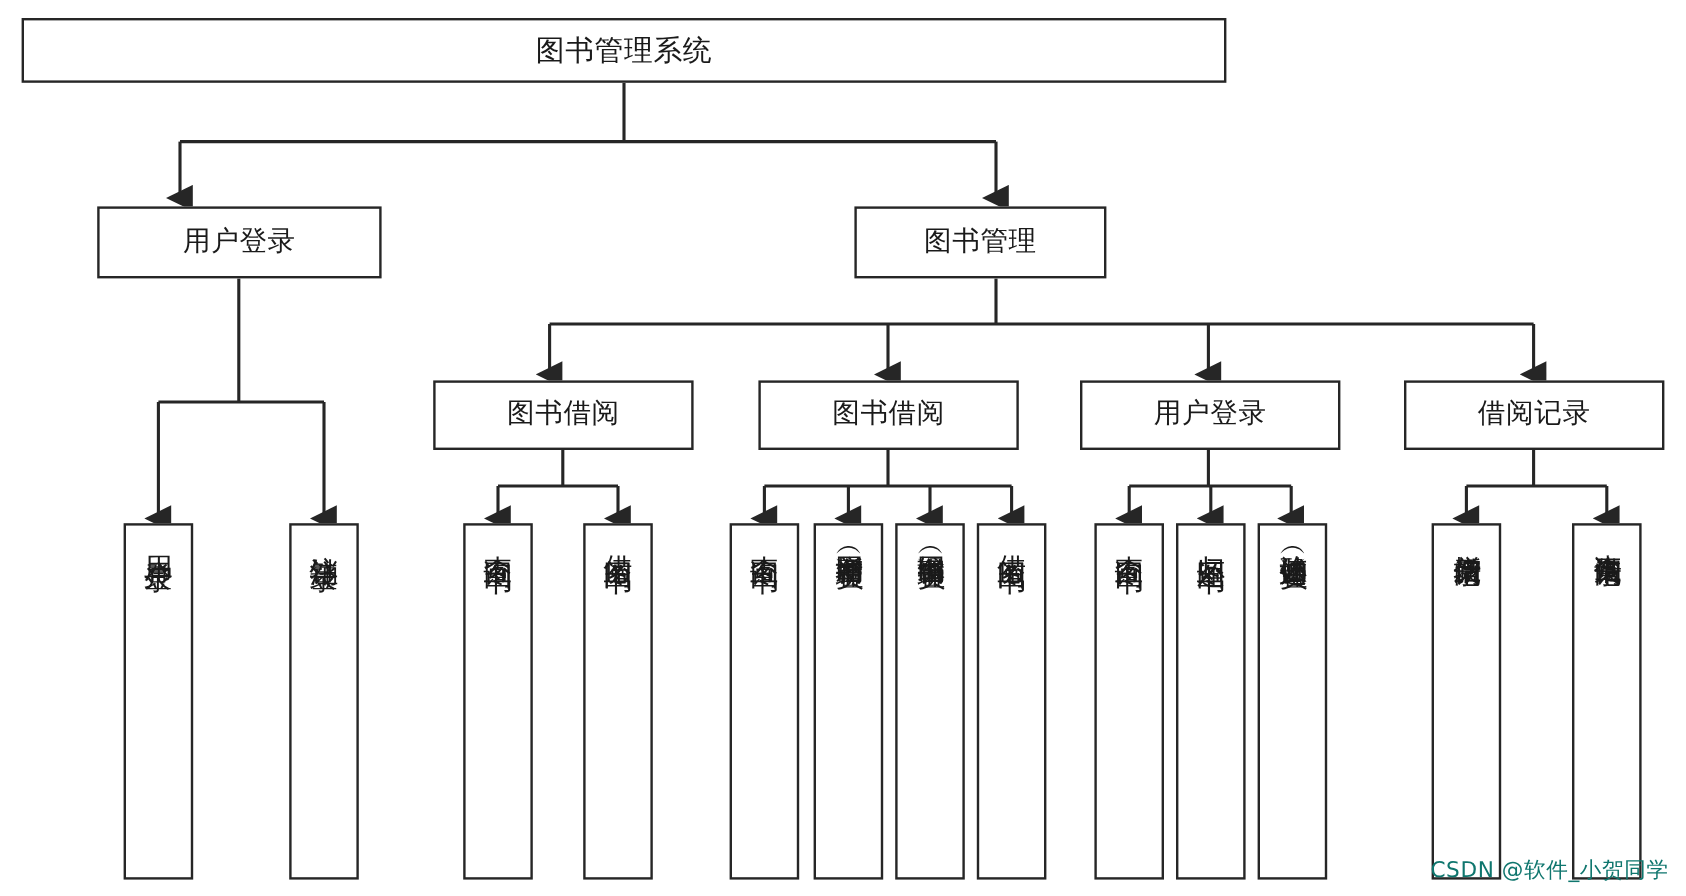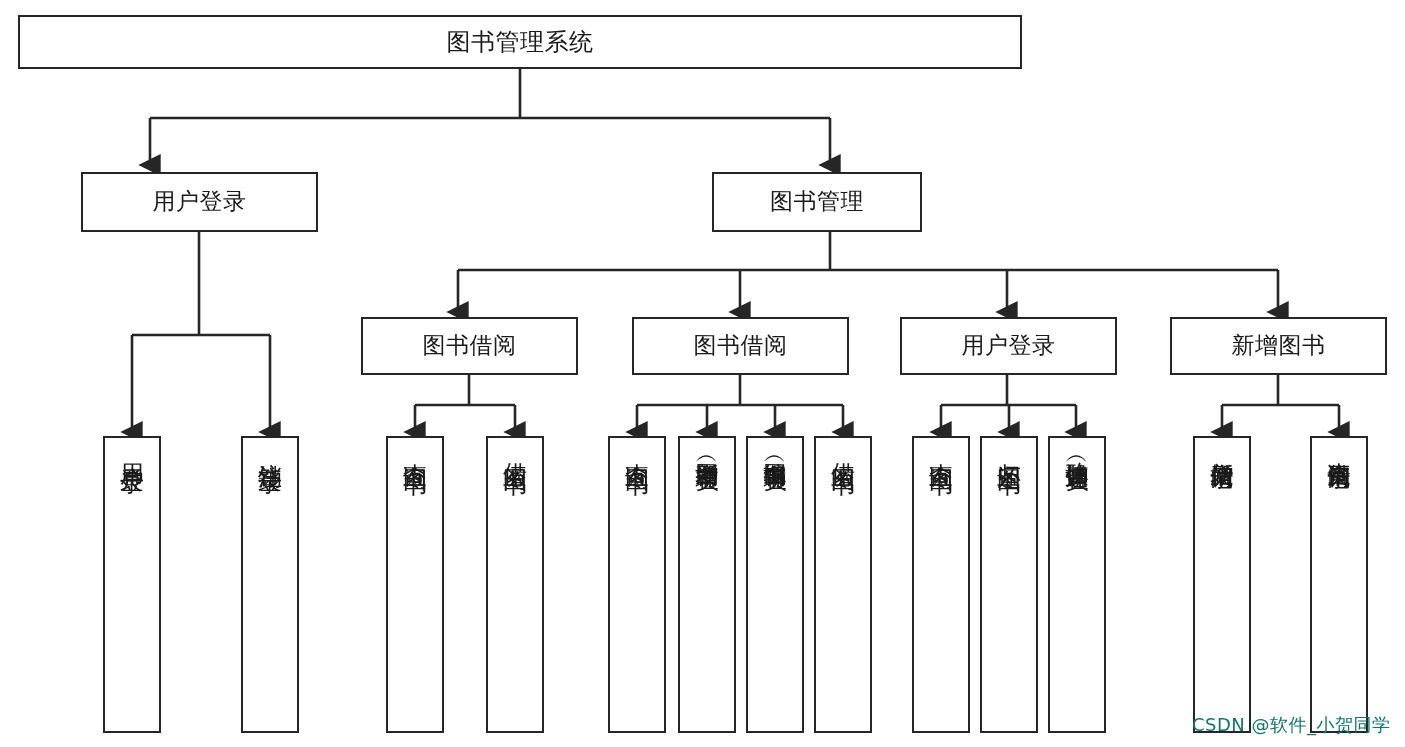--- a/index.html
+++ b/index.html
@@ -146,21 +146,21 @@
   <div class="node horiz" style="left:361px; top:317px; width:217px; height:58px;">
     <span class="node-label">图书借阅</span>
   </div>
   <div class="node horiz" style="left:632px; top:317px; width:217px; height:58px;">
     <span class="node-label">图书借阅</span>
   </div>
   <div class="node horiz" style="left:900px; top:317px; width:217px; height:58px;">
     <span class="node-label">用户登录</span>
   </div>
   <div class="node horiz" style="left:1170px; top:317px; width:217px; height:58px;">
-    <span class="node-label">新增图书</span>
+    <span class="node-label">借阅记录</span>
   </div>
 
   <div class="node vert" style="left:103px; top:436px; width:58px; height:297px;">
     <span class="node-label">用户登录</span>
   </div>
   <div class="node vert" style="left:241px; top:436px; width:58px; height:297px;">
     <span class="node-label">注销登录</span>
   </div>
 
   <div class="node vert" style="left:386px; top:436px; width:58px; height:297px;">

